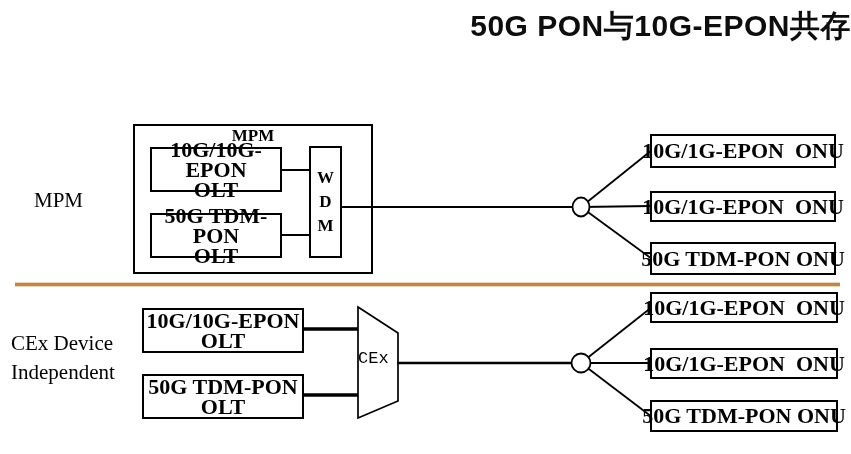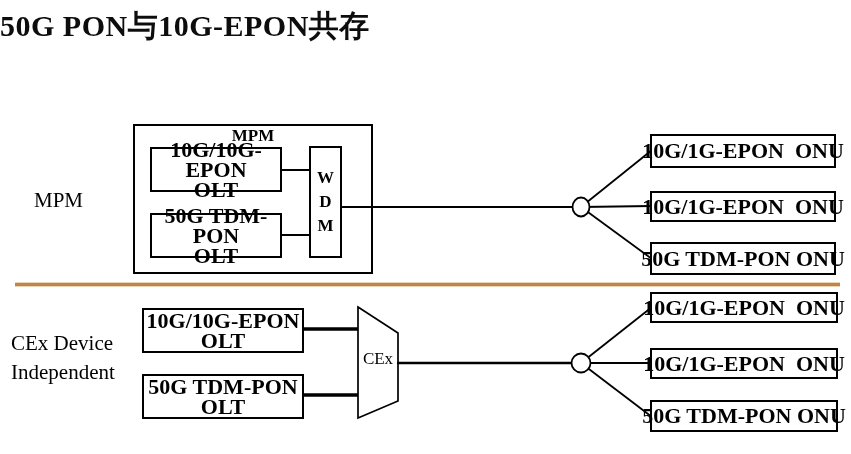--- a/index.html
+++ b/index.html
@@ -1,38 +1,38 @@
 <!DOCTYPE html>
 <html><head>
 <meta charset="utf-8">
 <style>
   html,body{margin:0;padding:0;background:#fff;}
   .canvas{
     position:relative;width:851px;height:454px;background:#ffffff;
     font-family:"Liberation Serif",serif;color:#000;overflow:hidden;
   }
   .title{
-    position:absolute;top:6px;left:0;width:100%;text-align:left;
-    font-family:Liberation Serif, serif;font-weight:bold;font-size:30px;
+    position:absolute;top:6px;left:0;width:100%;text-align:right;
+    font-family:Liberation Sans, sans-serif;font-weight:bold;font-size:30px;
     letter-spacing:0.5px;color:#0d0d0d;
   }
   .svg-layer{position:absolute;left:0;top:0;width:851px;height:454px;}
   .box{
     position:absolute;box-sizing:border-box;border:2px solid #000;background:#fff;
     display:flex;align-items:center;justify-content:center;text-align:center;
   }
   .outer-box{background:transparent;}
   .group-label{
     position:absolute;text-align:center;font-weight:bold;font-size:17px;line-height:18px;
   }
   .olt-box{flex-direction:column;font-weight:bold;font-size:22px;line-height:20px;border-width:2.5px;}
   .onu-box{font-weight:bold;font-size:22px;white-space:pre;border-width:2.5px;}
   .wdm-box{flex-direction:column;font-weight:bold;font-size:17px;line-height:24px;border-width:2.5px;}
   .side-label{position:absolute;font-size:21px;line-height:29px;}
-  .cex-label{position:absolute;font-size:17px;text-align:center;}
+  .cex-label{position:absolute;font-size:17px;text-align:left;font-family:Liberation Mono, monospace;}
   .divider{position:absolute;box-shadow:0 -1px 0 #ecd7b2, 0 1px 0 #ecd7b2;}
 </style>
 </head>
 <body>
 
 <div class="canvas">
 
   <svg class="svg-layer" viewBox="0 0 851 454">
 
     <line x1="281" y1="170" x2="311" y2="170" stroke="#000" stroke-width="2"></line>

